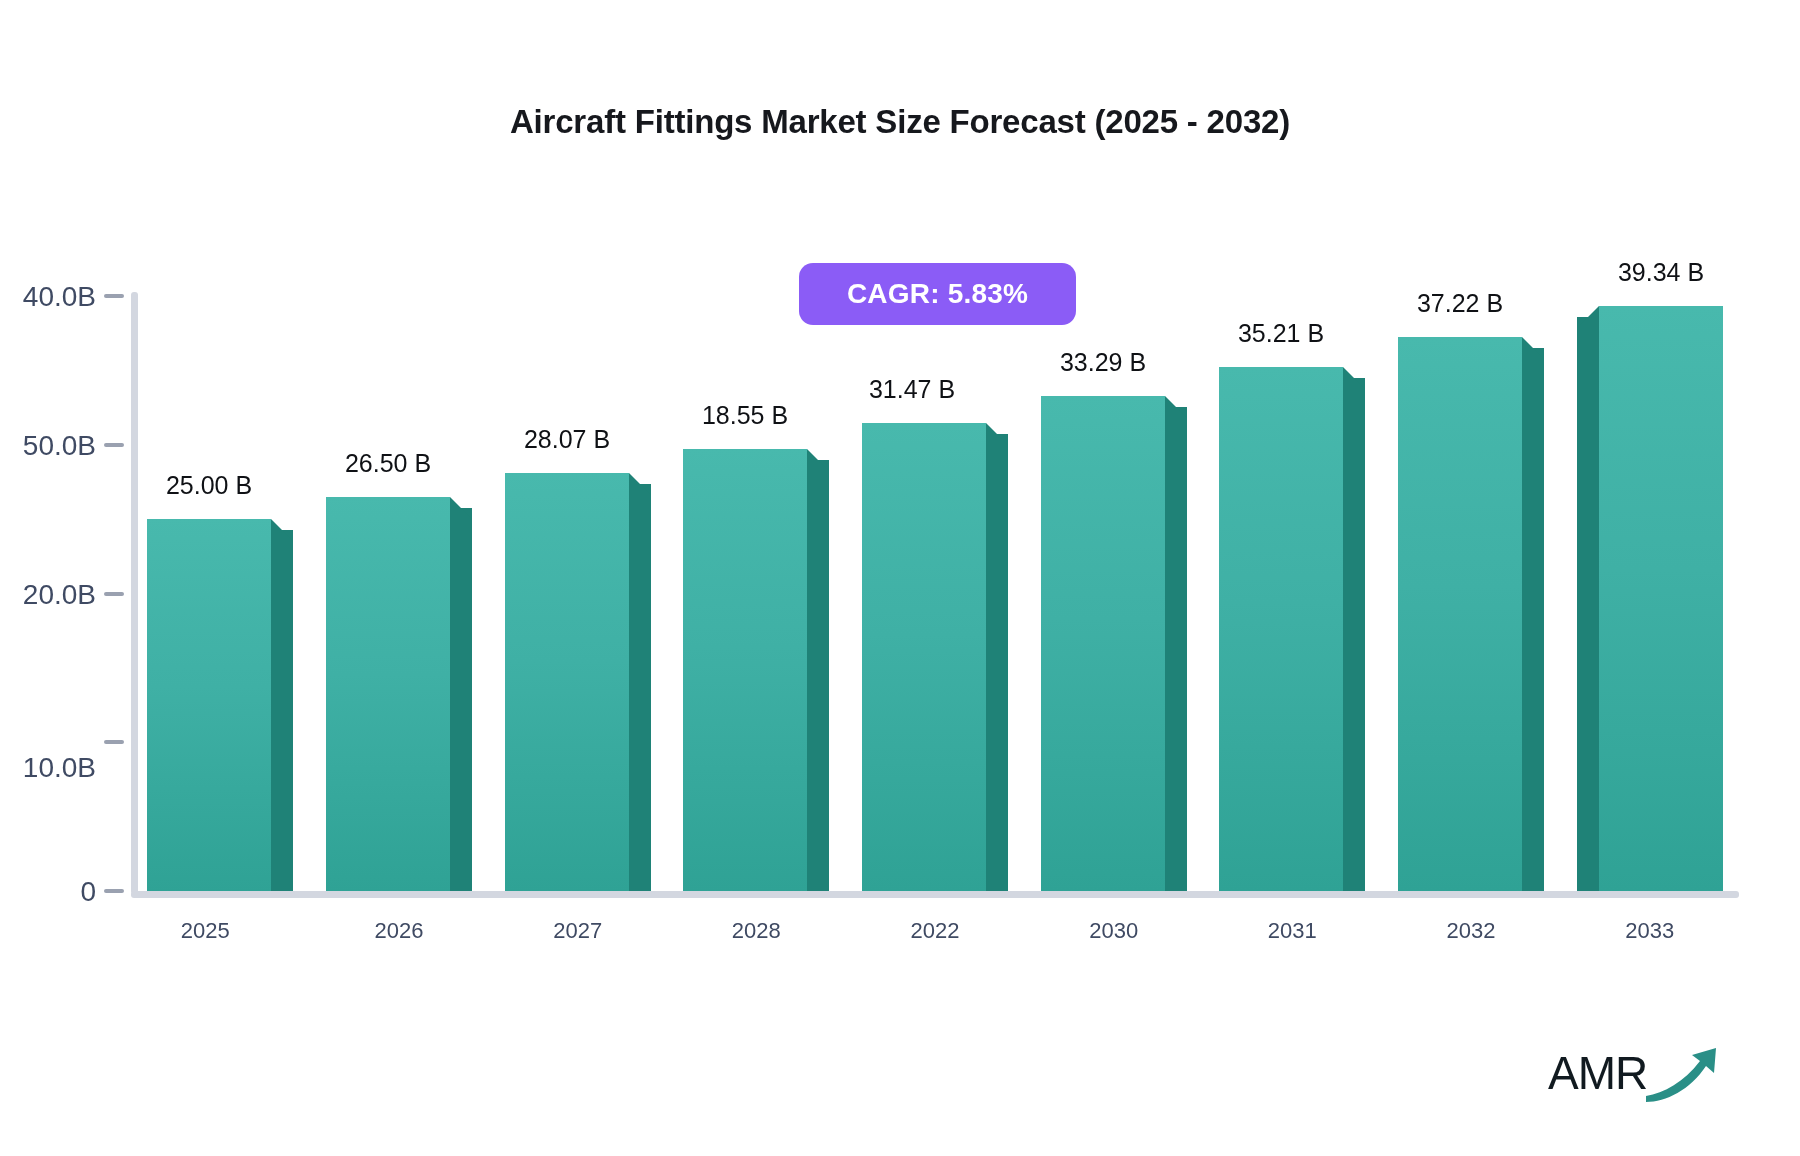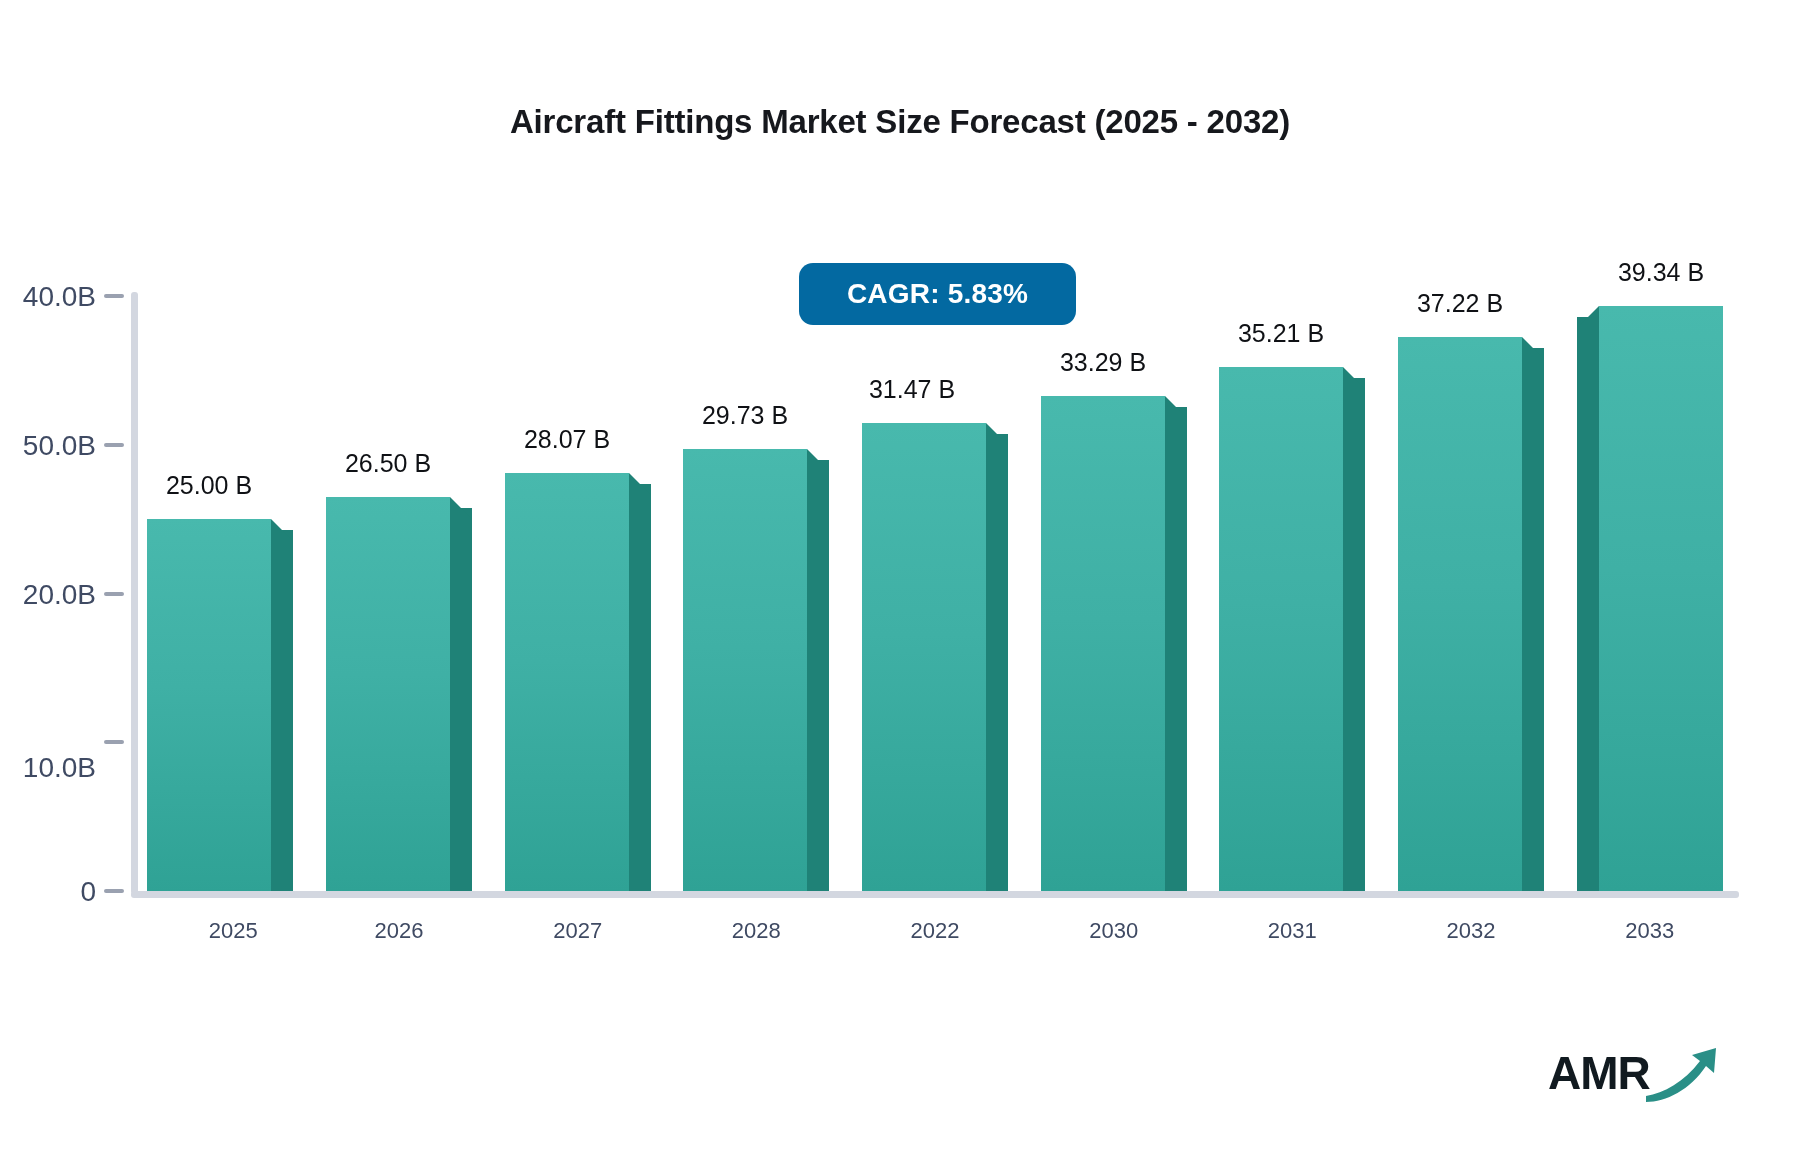--- a/index.html
+++ b/index.html
@@ -45,21 +45,21 @@
     line-height: 1.1;
   }
 
   
   .cagr-badge {
     position: absolute;
     left: 799px;
     top: 263px;
     width: 277px;
     height: 62px;
-    background: #0369a1;
+    background: #8b5cf6;
     border-radius: 14px;
     display: flex;
     align-items: center;
     justify-content: center;
     color: #ffffff;
     font-size: 28px;
     font-weight: bold;
     letter-spacing: 0.2px;
     box-sizing: border-box;
   }
@@ -149,21 +149,21 @@
     left: 1548px;
     top: 1046px;
     width: 180px;
     height: 64px;
   }
   .logo-text {
     position: absolute;
     left: 0;
     top: 4px;
     font-size: 46px;
-    font-weight: bold;
+    font-weight: normal;
     color: #111a20;
     letter-spacing: -1px;
     line-height: 1;
   }
   .logo-arrow {
     position: absolute;
     left: 96px;
     top: 0px;
   }
 </style>
@@ -191,38 +191,38 @@
       <div class="y-label-box" style="top: 578.5px;">20.0B</div>
       <div class="y-tick" style="top: 442.75px;"></div>
       <div class="y-label-box" style="top: 429.75px;">50.0B</div>
       <div class="y-tick" style="top: 294px;"></div>
       <div class="y-label-box" style="top: 281px;">40.0B</div>
       <div class="bar-group"></div>
       <div class="bar-side" style="width: 22px; height: 360.875px; top: 530.125px; bottom: auto; position: absolute; left: 271px;"></div>
       <div style="position: absolute; width: 0px; height: 0px; top: 519.125px; left: 271px; border-bottom: 22px solid rgb(31, 130, 119); border-right: 22px solid transparent;"></div>
       <div class="bar-front" style="position: absolute; left: 147px; top: 519.125px; width: 124px; height: 371.875px;"></div>
       <div class="bar-label" style="left: 107px; width: 204px; top: 471.125px;">25.00 B</div>
-      <div class="x-label" style="left: 144px; width: 178.667px; text-align: center;">2025</div>
+      <div class="x-label" style="left: 116px; width: 178.667px; text-align: center;">2025</div>
       <div class="bar-group"></div>
       <div class="bar-side" style="width: 22px; height: 383.188px; top: 507.812px; bottom: auto; position: absolute; left: 450px;"></div>
       <div style="position: absolute; width: 0px; height: 0px; top: 496.812px; left: 450px; border-bottom: 22px solid rgb(31, 130, 119); border-right: 22px solid transparent;"></div>
       <div class="bar-front" style="position: absolute; left: 326px; top: 496.812px; width: 124px; height: 394.188px;"></div>
       <div class="bar-label" style="left: 286px; width: 204px; top: 448.812px;">26.50 B</div>
       <div class="x-label" style="left: 309.667px; width: 178.667px;">2026</div>
       <div class="bar-group"></div>
       <div class="bar-side" style="width: 22px; height: 406.541px; top: 484.459px; bottom: auto; position: absolute; left: 629px;"></div>
       <div style="position: absolute; width: 0px; height: 0px; top: 473.459px; left: 629px; border-bottom: 22px solid rgb(31, 130, 119); border-right: 22px solid transparent;"></div>
       <div class="bar-front" style="position: absolute; left: 505px; top: 473.459px; width: 124px; height: 417.541px;"></div>
       <div class="bar-label" style="left: 465px; width: 204px; top: 425.459px;">28.07 B</div>
       <div class="x-label" style="left: 488.333px; width: 178.667px;">2027</div>
       <div class="bar-group"></div>
       <div class="bar-side" style="width: 22px; height: 431.234px; top: 459.766px; bottom: auto; position: absolute; left: 807px;"></div>
       <div style="position: absolute; width: 0px; height: 0px; top: 448.766px; left: 807px; border-bottom: 22px solid rgb(31, 130, 119); border-right: 22px solid transparent;"></div>
       <div class="bar-front" style="position: absolute; left: 683px; top: 448.766px; width: 124px; height: 442.234px;"></div>
-      <div class="bar-label" style="left: 643px; width: 204px; top: 400.766px;">29.73 B</div>
+      <div class="bar-label" style="left: 643px; width: 204px; top: 400.766px;">18.55 B</div>
       <div class="x-label" style="left: 667px; width: 178.667px;">2028</div>
       <div class="bar-group"></div>
       <div class="bar-side" style="width: 22px; height: 457.116px; top: 433.884px; bottom: auto; position: absolute; left: 986px;"></div>
       <div style="position: absolute; width: 0px; height: 0px; top: 422.884px; left: 986px; border-bottom: 22px solid rgb(31, 130, 119); border-right: 22px solid transparent;"></div>
       <div class="bar-front" style="position: absolute; left: 862px; top: 422.884px; width: 124px; height: 468.116px;"></div>
       <div class="bar-label" style="left: 810px; width: 204px; top: 374.884px;">31.47 B</div>
       <div class="x-label" style="left: 845.667px; width: 178.667px;">2022</div>
       <div class="bar-group"></div>
       <div class="bar-side" style="width: 22px; height: 484.189px; top: 406.811px; bottom: auto; position: absolute; left: 1165px;"></div>
       <div style="position: absolute; width: 0px; height: 0px; top: 395.811px; left: 1165px; border-bottom: 22px solid rgb(31, 130, 119); border-right: 22px solid transparent;"></div>

